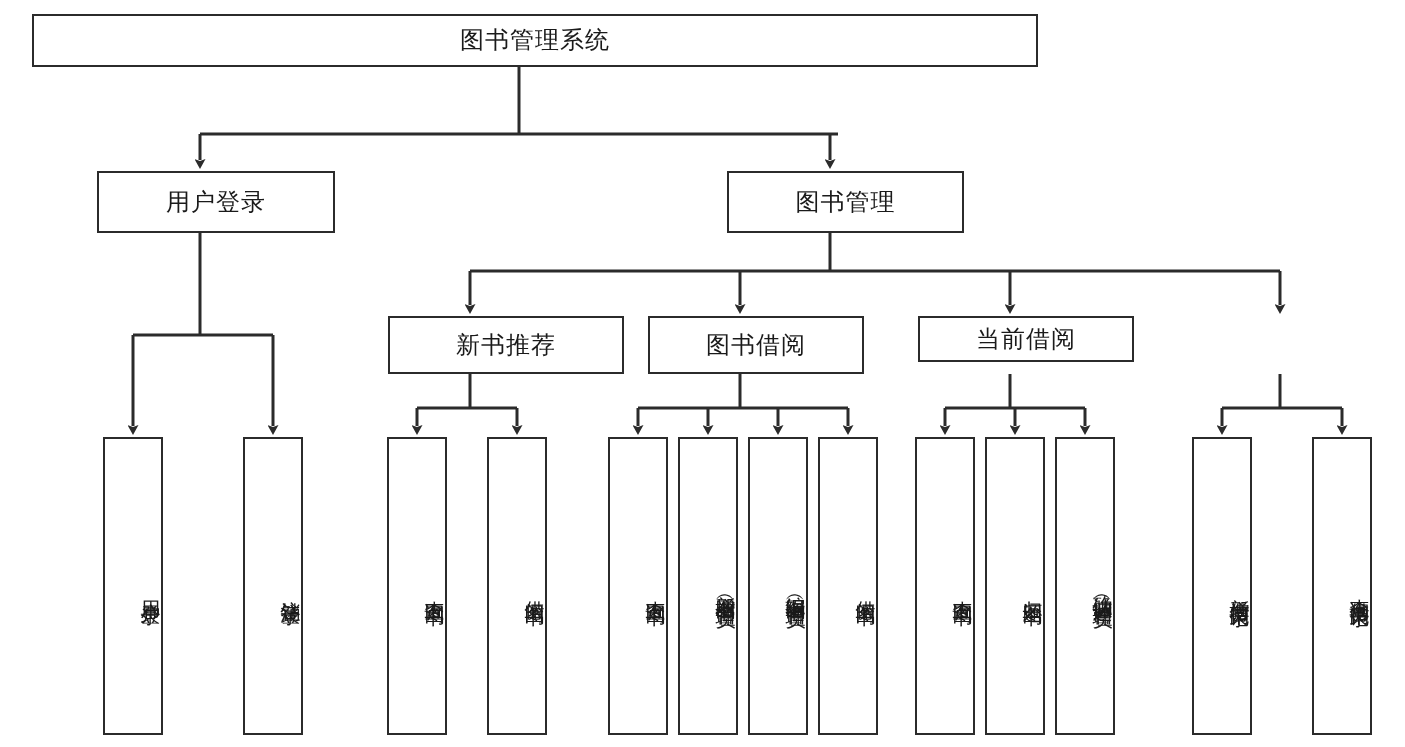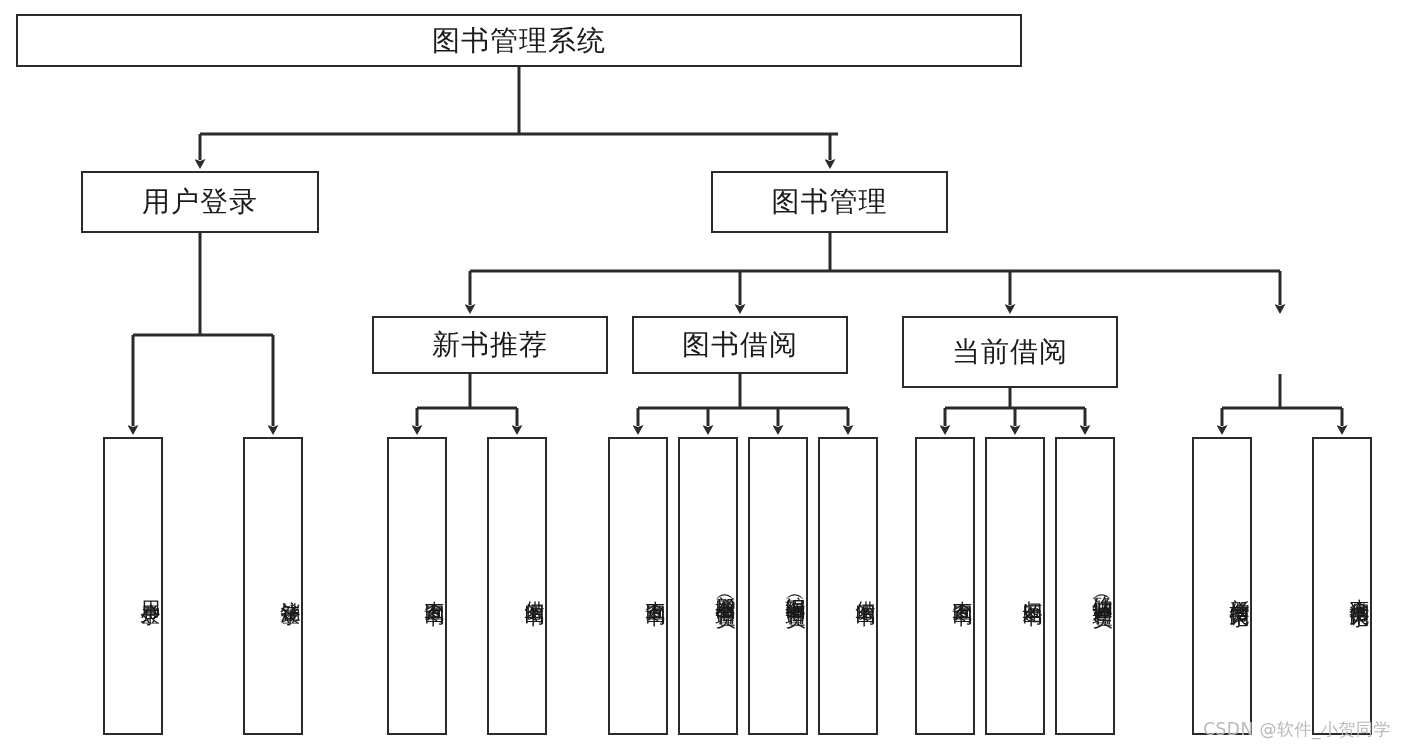--- a/index.html
+++ b/index.html
@@ -30,24 +30,25 @@
     box-sizing: border-box;
     border: 2px solid #2b2b2b;
     background: #ffffff;
     display: flex;
     align-items: center;
     justify-content: center;
     color: #1a1a1a;
     font-family: "DejaVu Sans", "Liberation Sans", sans-serif;
   }
   .node-h {
-    font-size: 28px;
+    font-size: 24px;
     letter-spacing: 1px;
     line-height: 1.2;
     white-space: nowrap;
+    margin-left: 16px;
   }
   .node-v {
     font-size: 20px;
     writing-mode: vertical-rl;
     text-orientation: upright;
     letter-spacing: 2px;
     line-height: 1.05;
     align-items: flex-start;
     justify-content: center;
     padding-top: 6px;
@@ -124,21 +125,21 @@
     </g>
   </svg>
 
   <div class="node node-h" id="node-root" style="left: 16px; top: 14px; width: 1006px; height: 53px;">图书管理系统</div>
 
   <div class="node node-h" id="node-l2-0" style="left: 81px; top: 171px; width: 238px; height: 62px;">用户登录</div>
   <div class="node node-h" id="node-l2-1" style="left: 711px; top: 171px; width: 237px; height: 62px;">图书管理</div>
 
   <div class="node node-h" id="node-l3-0" style="left: 372px; top: 316px; width: 236px; height: 58px;">新书推荐</div>
   <div class="node node-h" id="node-l3-1" style="left: 632px; top: 316px; width: 216px; height: 58px; text-align: right;">图书借阅</div>
-  <div class="node node-h" id="node-l3-2" style="left: 902px; top: 316px; width: 216px; height: 72px;">当前借阅</div>
+  <div class="node node-h" id="node-l3-2" style="left: 902px; top: 316px; width: 216px; height: 46px;">当前借阅</div>
 
   <div class="node node-v" id="node-leaf-0" style="left: 103px; top: 437px; width: 60px; height: 298px;">
       <span>用户登录</span>
     </div>
   <div class="node node-v" id="node-leaf-1" style="left: 243px; top: 437px; width: 60px; height: 298px;">
       <span>注销登录</span>
     </div>
   <div class="node node-v" id="node-leaf-2" style="left: 387px; top: 437px; width: 60px; height: 298px;">
       <span>查询图书</span>
     </div>
@@ -166,15 +167,14 @@
   <div class="node node-v" id="node-leaf-10" style="left: 1055px; top: 437px; width: 60px; height: 298px;">
       <span>确认归还（管理员）</span>
     </div>
   <div class="node node-v" id="node-leaf-11" style="left: 1192px; top: 437px; width: 60px; height: 298px;">
       <span>新增借阅记录</span>
     </div>
   <div class="node node-v" id="node-leaf-12" style="left: 1312px; top: 437px; width: 60px; height: 298px;">
       <span>查询借阅记录</span>
     </div>
 
-  <div class="watermark">CSDN @软件_小贺同学</div>
 
 </div>
 
 </body></html>

